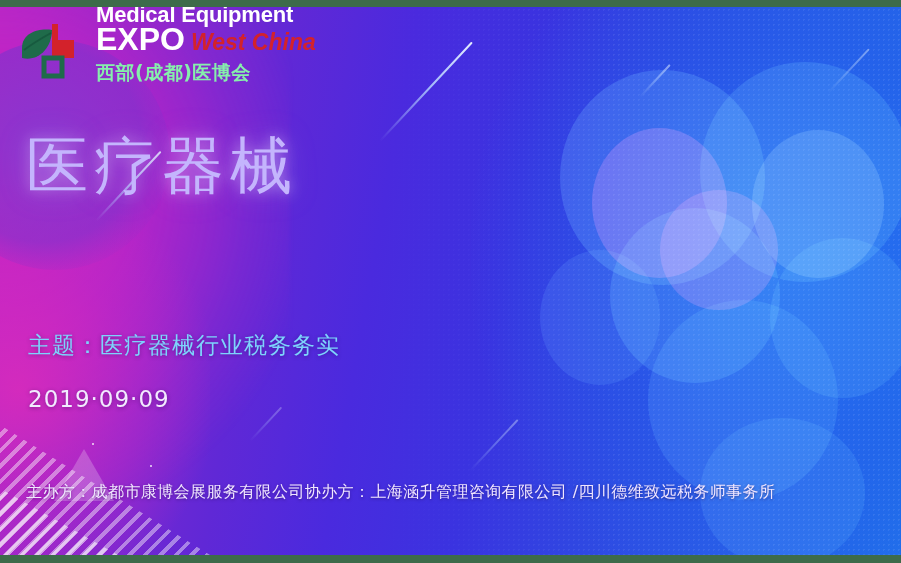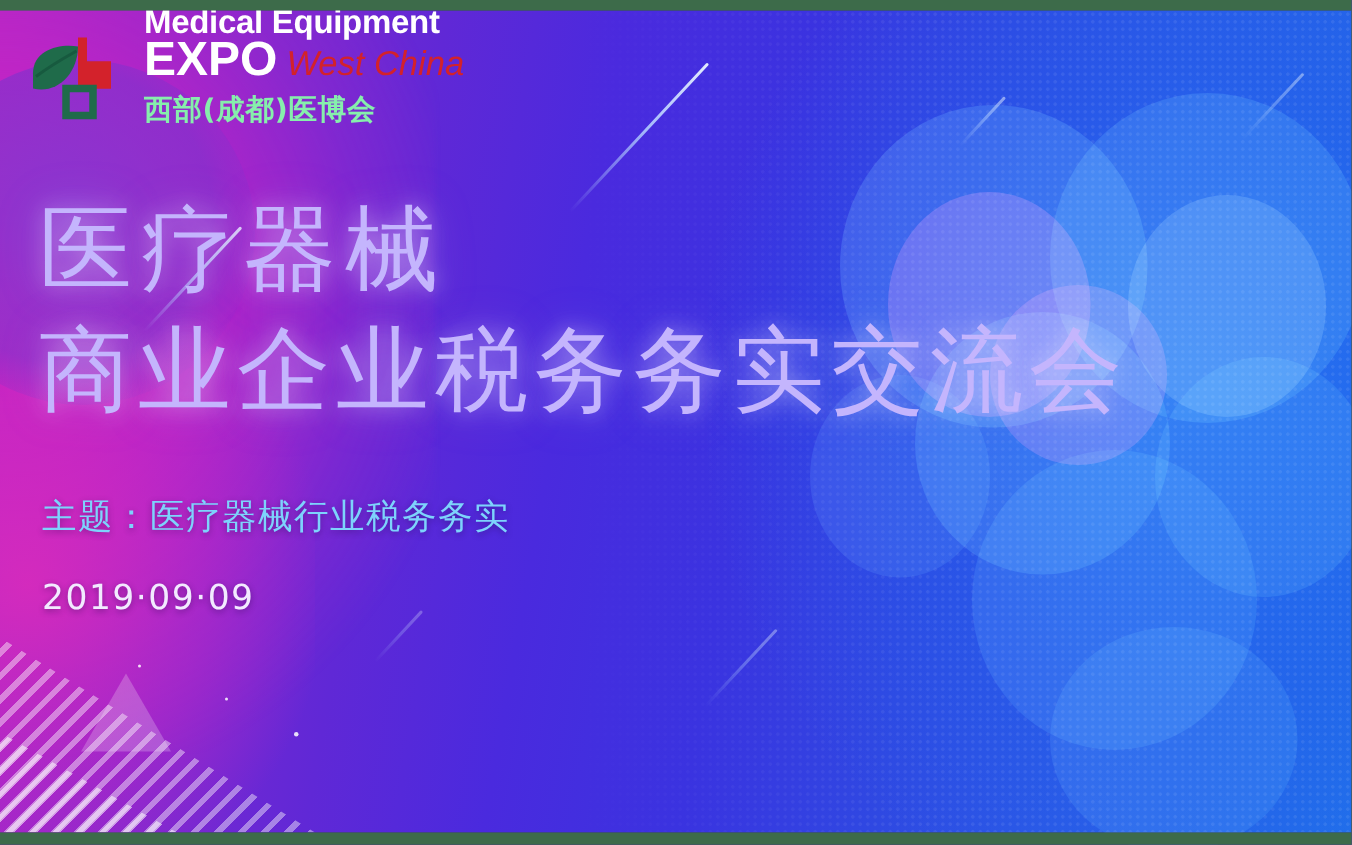--- a/index.html
+++ b/index.html
@@ -145,21 +145,21 @@
   
   .logo{position:absolute;left:18px;top:1px;z-index:40;display:flex;align-items:flex-end;}
   .logo-mark{position:relative;width:72px;height:72px;flex:0 0 72px;}
   .logo-text{margin-left:6px;padding-top:2px;}
   .lt-en1{
     color:#ffffff;font-weight:bold;font-size:22px;line-height:23px;
     letter-spacing:-0.2px;white-space:nowrap;
   }
   .lt-en2{white-space:nowrap;line-height:26px;}
   .lt-expo{color:#ffffff;font-weight:bold;font-size:32px;letter-spacing:0px;}
-  .lt-west{color:#d3222b;font-weight:normal;font-size:23px;font-style:italic;letter-spacing:0px;margin-left:6px;}
+  .lt-west{color:#d3222b;font-weight:bold;font-size:23px;font-style:italic;letter-spacing:0px;margin-left:6px;}
   .lt-cn{
     color:#86efac;font-weight:bold;font-size:19px;line-height:28px;
     letter-spacing:0.5px;white-space:nowrap;
     font-family:"DejaVu Sans","Liberation Sans",sans-serif;
   }
 
   
   .headline{position:absolute;left:26px;top:128px;z-index:45;}
   .hl-line{
     color:#c4b5fd;font-weight:normal;
@@ -254,25 +254,27 @@
       <div class="lt-en1">Medical Equipment</div>
       <div class="lt-en2">
         <span class="lt-expo">EXPO</span><span class="lt-west">West China</span>
       </div>
       <div class="lt-cn">西部(成都)医博会</div>
     </div>
   </div>
 
   <div class="headline">
     <div class="hl-line hl1">医疗器械</div>
-    <div class="hl-line hl2">商业企业税务务实交流会</div>
   </div>
 
   <div class="subline">
     <span>主题：</span><span>医疗器械行业税务务实</span>
   </div>
 
   <div class="dateline">
     <span>2019·09·09</span>
   </div>
 
+  <div class="footer">
+    <span>主办方：</span><span>成都市康博会展服务有限公司</span><span class="f-gap"></span><span>协办方：</span><span>上海涵升管理咨询有限公司 /四川德维致远税务师事务所</span>
+  </div>
 
 </div>
 
 </body></html>

